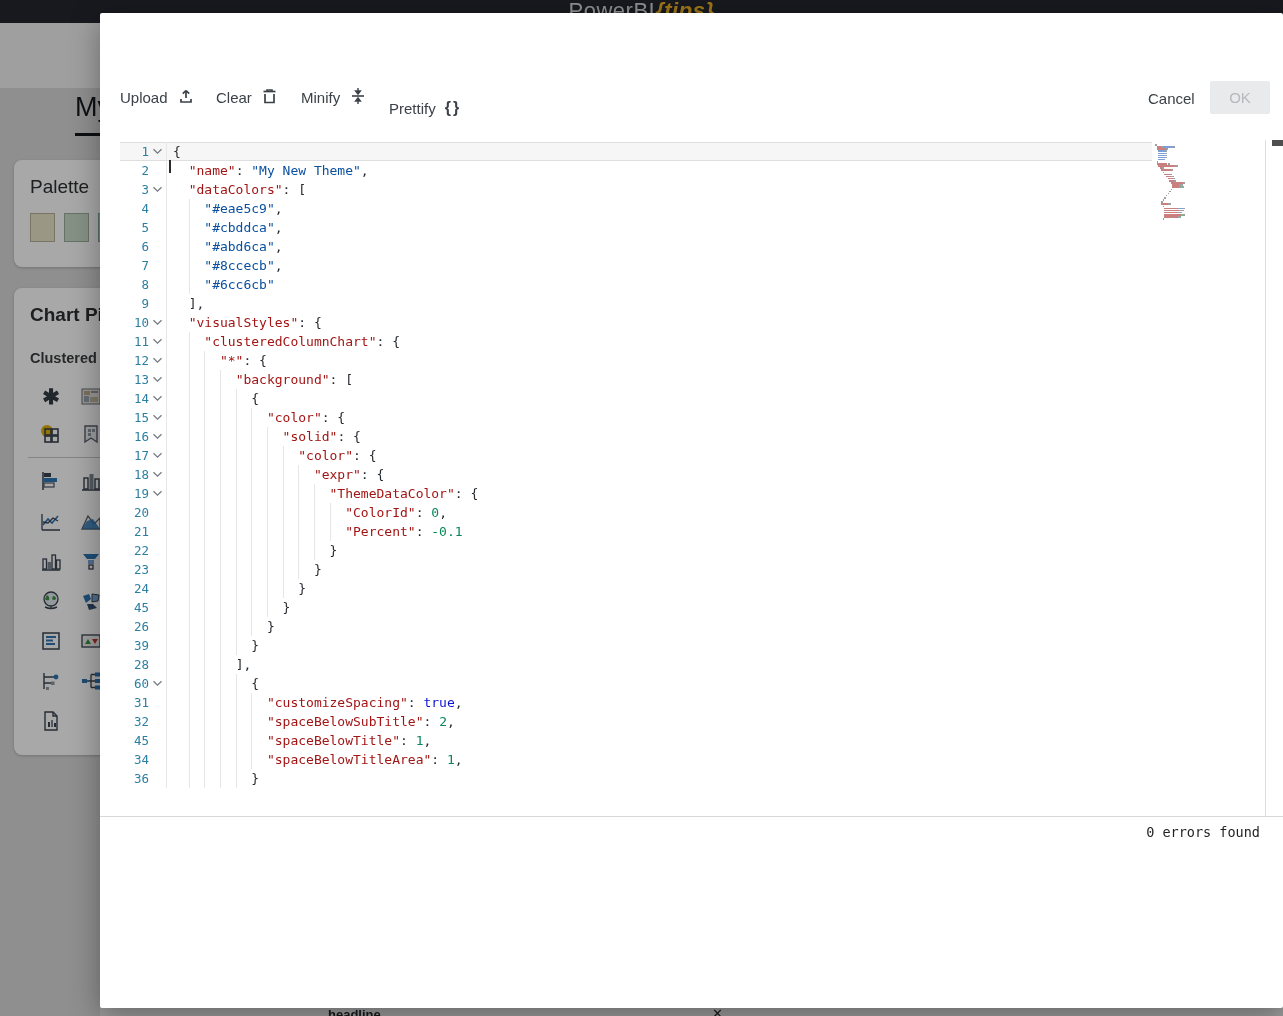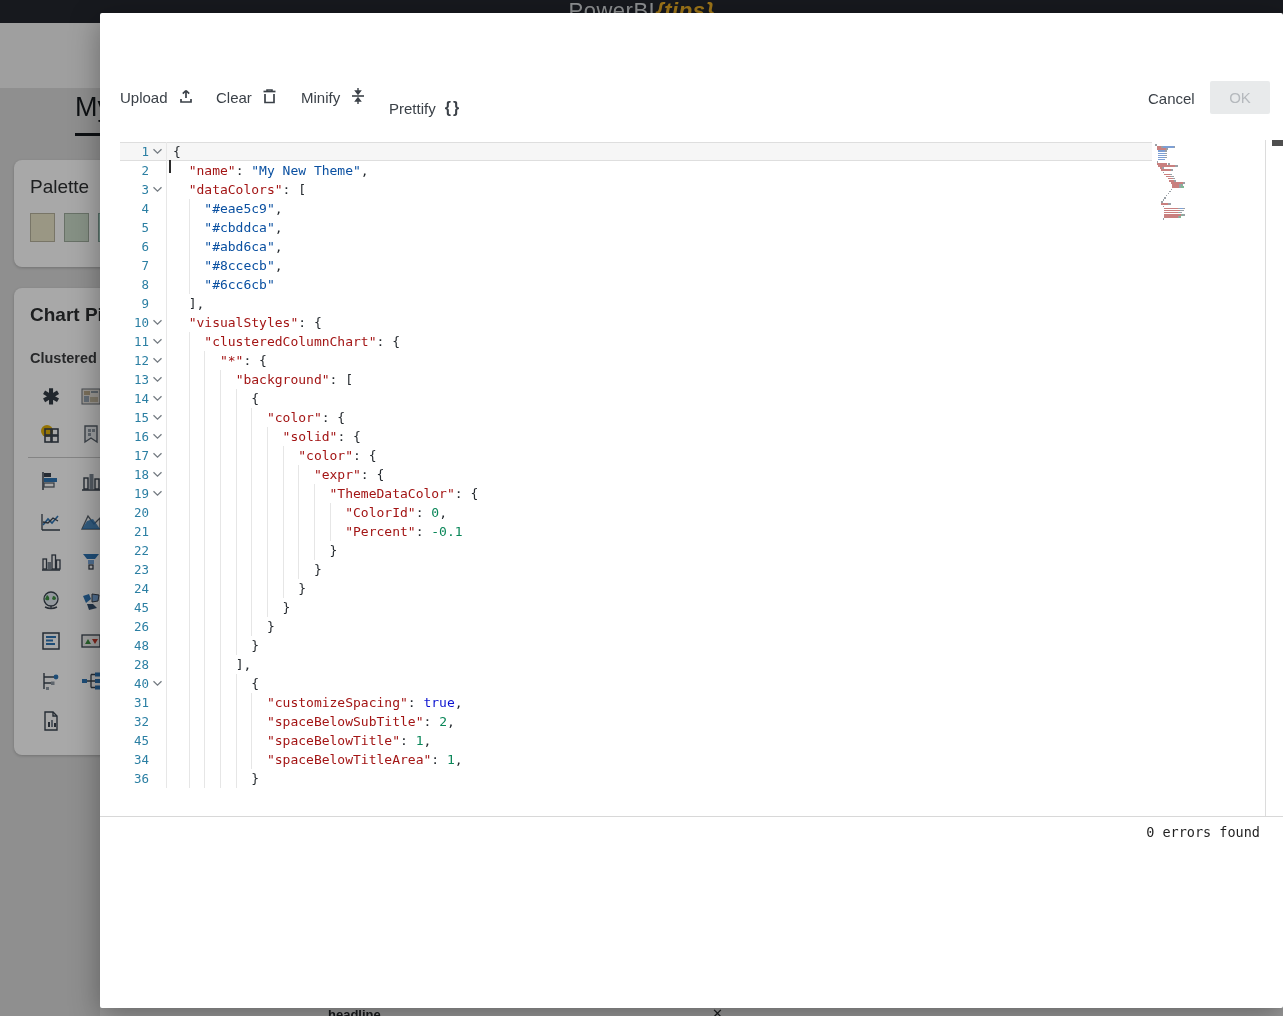--- a/index.html
+++ b/index.html
@@ -497,35 +497,35 @@
         </div>
         <div class="cm-line">
           <div class="gutter">
             <span class="lnum">26</span>
             <span class="fold"></span>
           </div>
           <div class="codecell"><i class="guide" style="left: 21.66px;"></i><i class="guide" style="left: 37.32px;"></i><i class="guide" style="left: 52.98px;"></i><i class="guide" style="left: 68.64px;"></i><i class="guide" style="left: 84.3px;"></i><span class="tk-w">            </span><span class="tk-p">}</span></div>
         </div>
         <div class="cm-line">
           <div class="gutter">
-            <span class="lnum">48</span>
+            <span class="lnum">39</span>
             <span class="fold"></span>
           </div>
           <div class="codecell"><i class="guide" style="left: 21.66px;"></i><i class="guide" style="left: 37.32px;"></i><i class="guide" style="left: 52.98px;"></i><i class="guide" style="left: 68.64px;"></i><span class="tk-w">          </span><span class="tk-p">}</span></div>
         </div>
         <div class="cm-line">
           <div class="gutter">
             <span class="lnum">28</span>
             <span class="fold"></span>
           </div>
           <div class="codecell"><i class="guide" style="left: 21.66px;"></i><i class="guide" style="left: 37.32px;"></i><i class="guide" style="left: 52.98px;"></i><span class="tk-w">        </span><span class="tk-p">],</span></div>
         </div>
         <div class="cm-line">
           <div class="gutter">
-            <span class="lnum">40</span>
+            <span class="lnum">60</span>
             <span class="fold">
               <svg width="11" height="11" viewBox="0 0 11 11">
                 <path d="M1.5 3.2 L5.5 7.2 L9.5 3.2" fill="none" stroke="#747b82" stroke-width="1.3"></path>
               </svg>
             </span>
           </div>
           <div class="codecell"><i class="guide" style="left: 21.66px;"></i><i class="guide" style="left: 37.32px;"></i><i class="guide" style="left: 52.98px;"></i><i class="guide" style="left: 68.64px;"></i><span class="tk-w">          </span><span class="tk-p">{</span></div>
         </div>
         <div class="cm-line">
           <div class="gutter">

